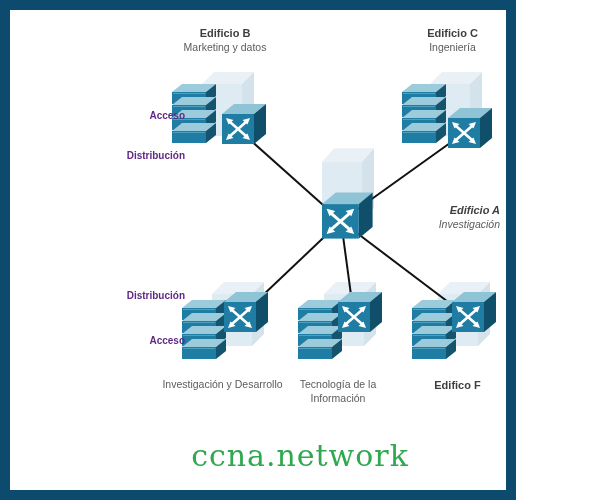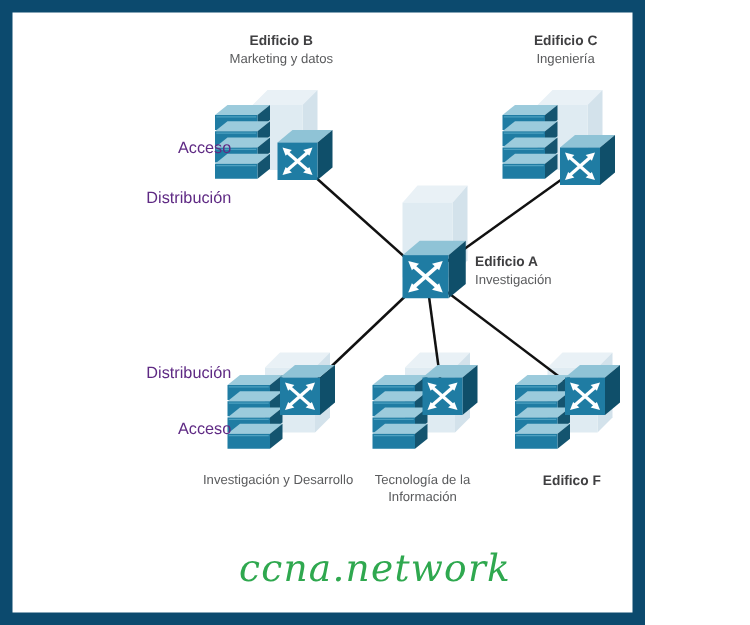--- a/index.html
+++ b/index.html
@@ -5,25 +5,25 @@
   * { margin:0; padding:0; box-sizing:border-box; }
   html,body { width:600px; height:500px; background:#ffffff; font-family:"Liberation Sans",sans-serif; }
   .frame {
     position:relative; width:516px; height:500px;
     border:10px solid #0c4a6e; background:#ffffff; overflow:hidden;
   }
   .canvas { position:absolute; left:0; top:0; width:580px; height:480px; }
   .site-label { position:absolute; text-align:center; color:#58595b; font-size:10.5px; line-height:1.32; }
   .site-label .title { display:block; font-weight:bold; color:#3f3f41; font-size:11px; }
   .site-label .subtitle { display:block; color:#5a5b5d; }
-  .site-label.left { text-align:left; }
-  .layer-label { position:absolute; width:100px; text-align:right; color:#5f2a84; font-weight:normal; font-size:13px; }
+  .site-label.left { text-align:right;font-style:italic; }
+  .layer-label { position:absolute; width:100px; text-align:right; color:#5f2a84; font-weight:bold; font-size:10px; }
   .watermark {
     position:absolute; left:0; width:580px; top:428px; text-align:center;
-    font-family:"DejaVu Serif",serif; font-style:italic;
+    font-family:"DejaVu Serif",serif; 
     font-size:30px; color:#2fa84f; letter-spacing:1px;
   }
 </style>
 </head>
 <body>
 
 <div class="frame">
 
   <svg class="canvas" viewBox="0 0 580 480">
     <defs>

